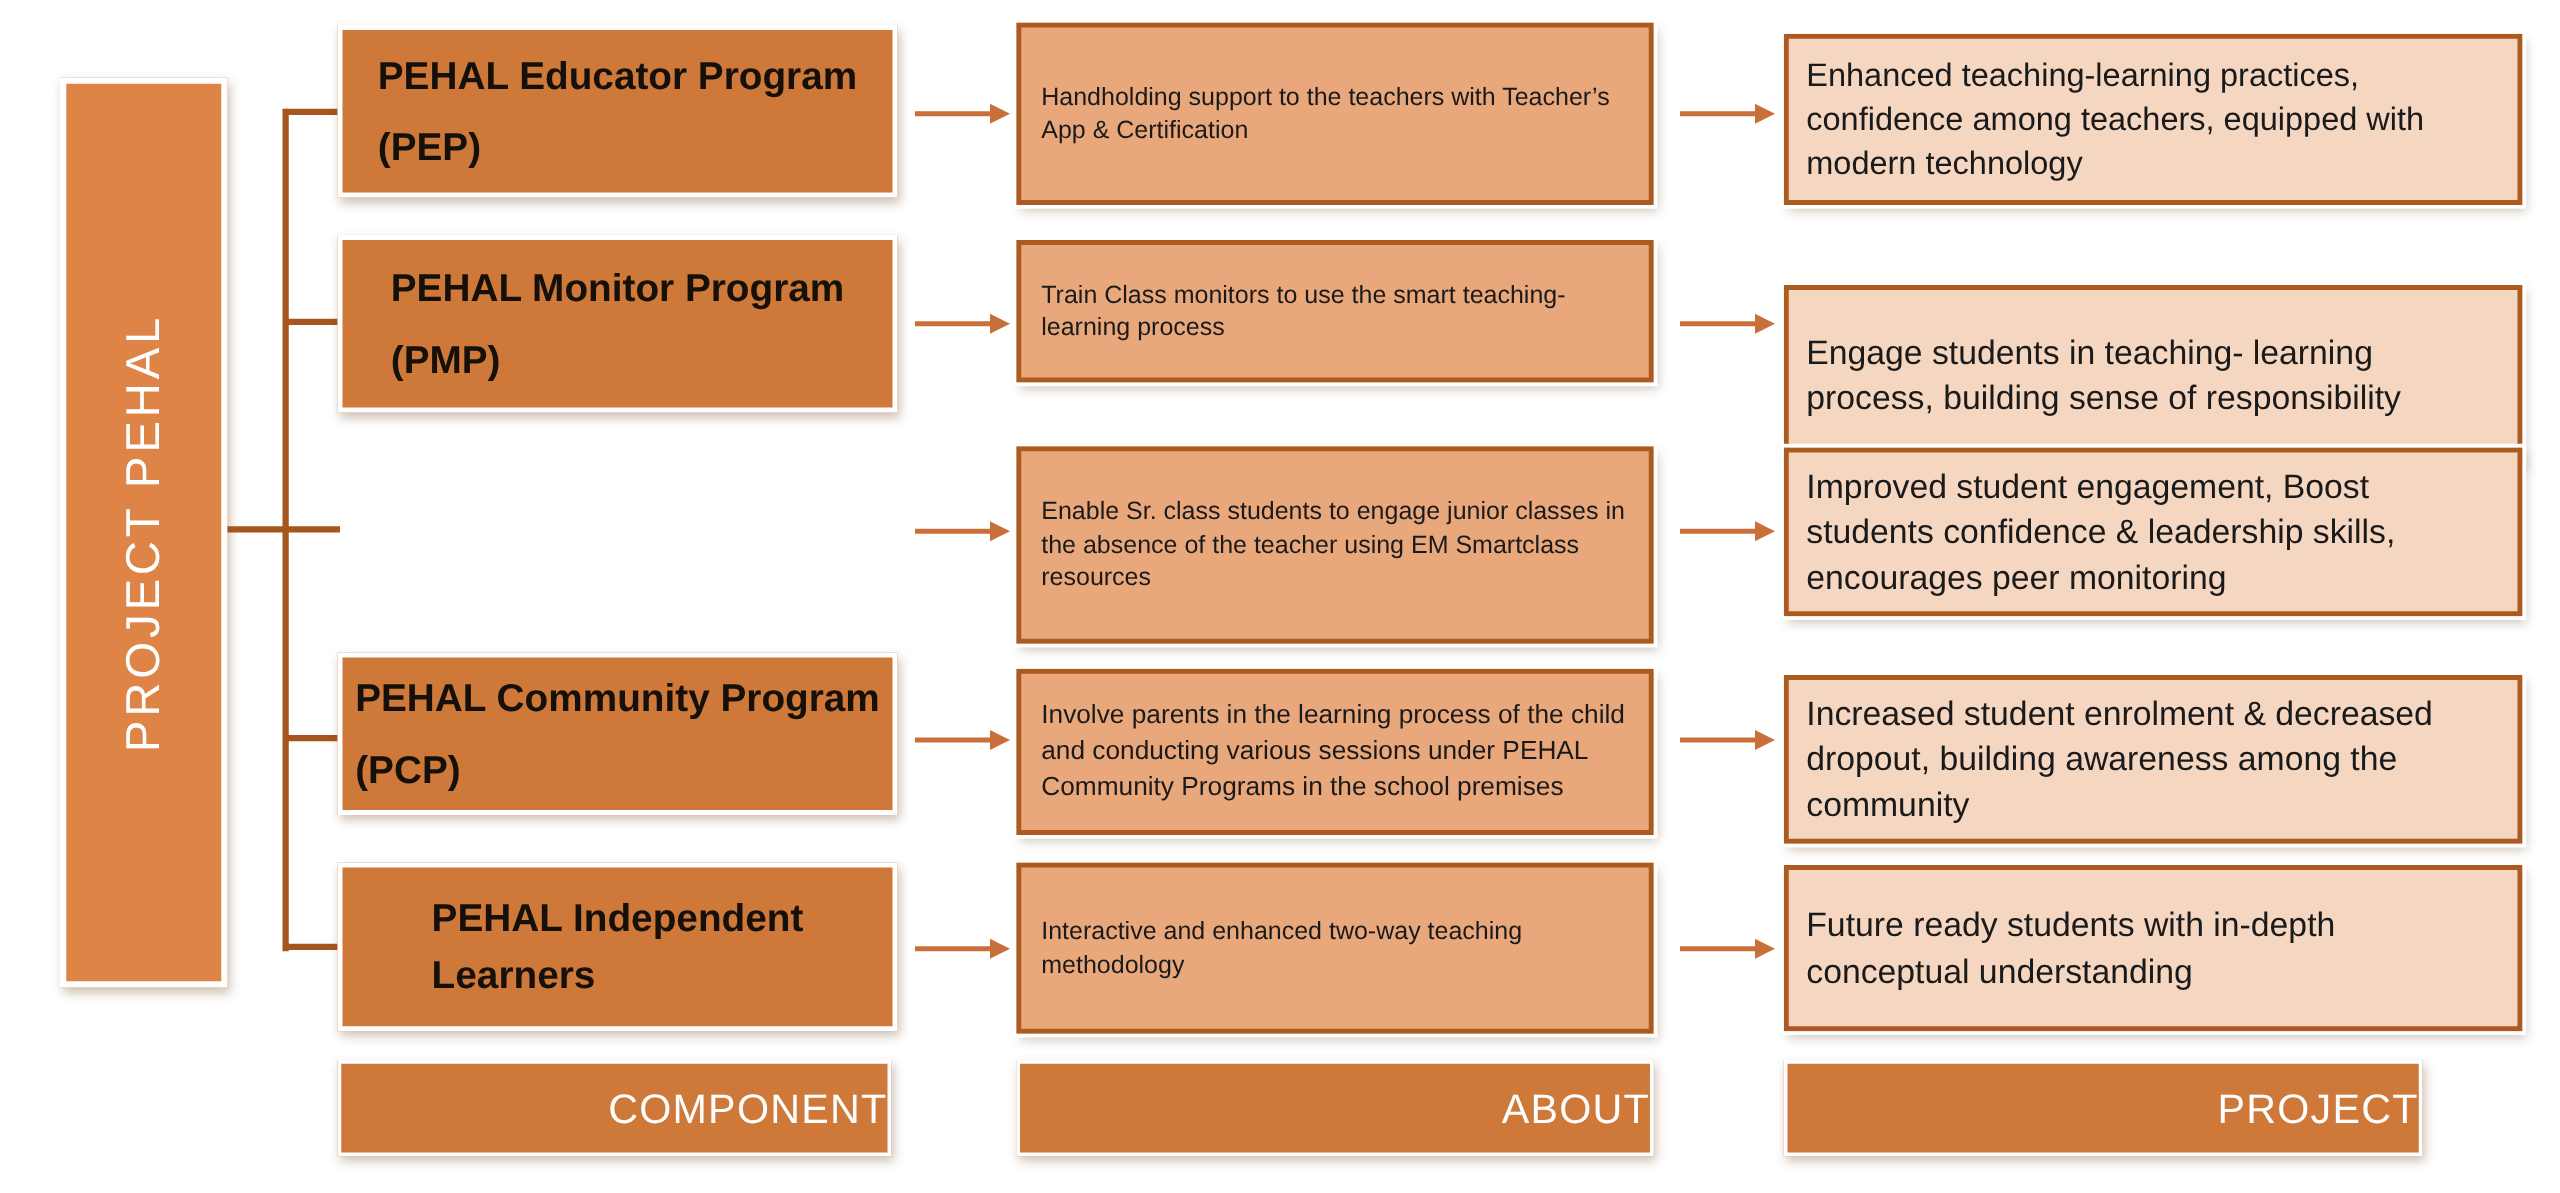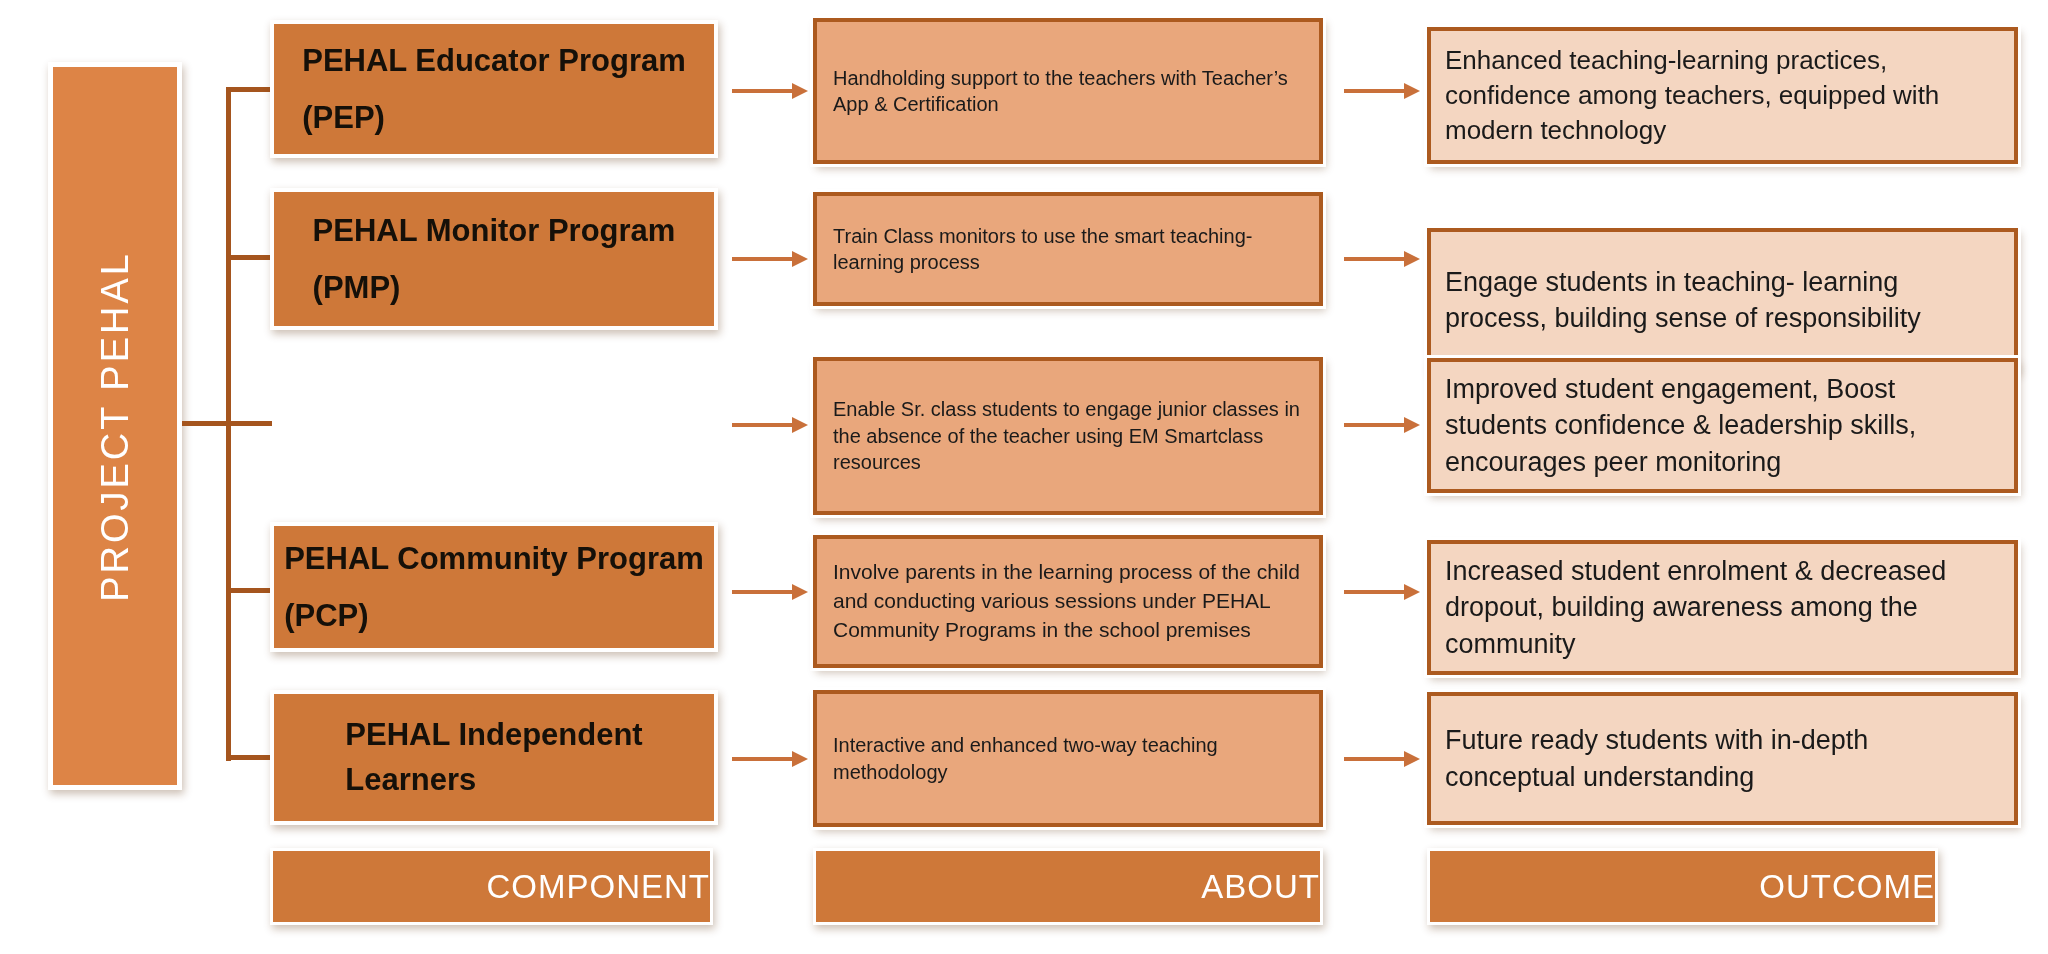--- a/index.html
+++ b/index.html
@@ -151,16 +151,16 @@
     <div>Future ready students with in-depth conceptual understanding</div>
   </div>
 
   <div class="hdr c">
     <span>COMPONENT</span>
   </div>
   <div class="hdr a">
     <span>ABOUT</span>
   </div>
   <div class="hdr o">
-    <span>OUTCOME</span>
+    <span>PROJECT</span>
   </div>
 
 </div>
 
 </body></html>

